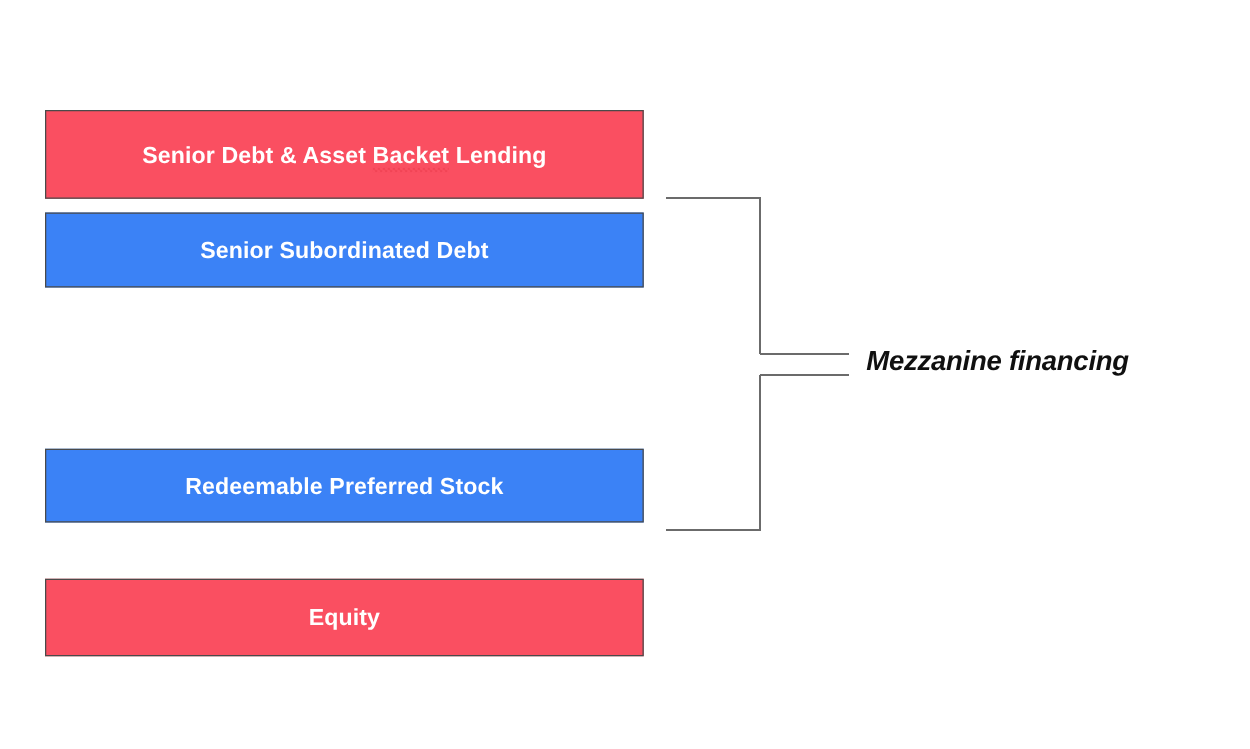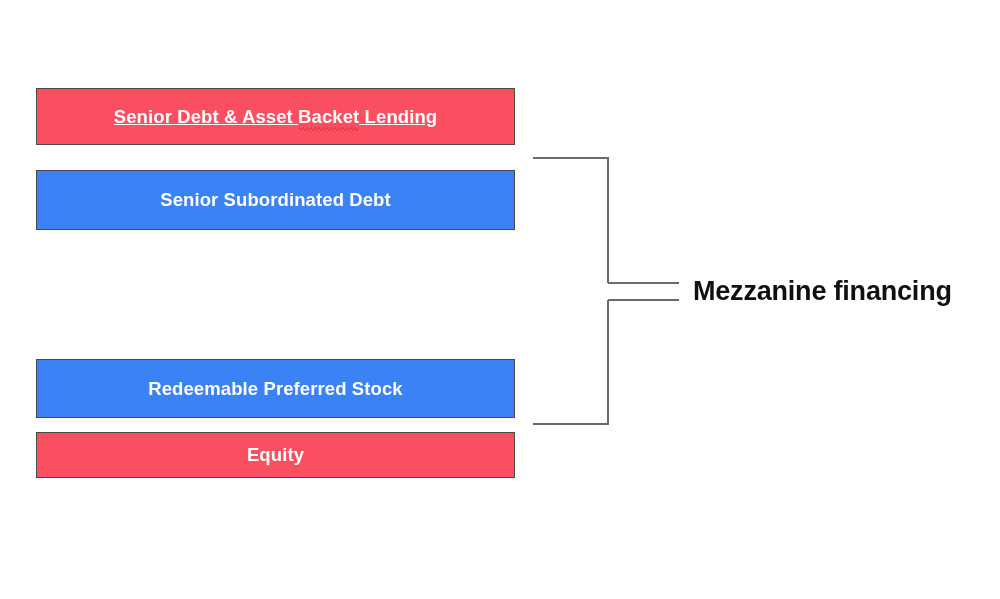--- a/index.html
+++ b/index.html
@@ -74,46 +74,47 @@
     top: 145px;
     width: 170px;
     height: 295px;
   }
 
   
   #mezz-label {
     position: absolute;
     left: 693px;
     top: 276px;
-    font-size: 27px;
+    font-size: 22px;
     font-weight: 700;
     color: #101010;
     white-space: nowrap;
     letter-spacing: -0.2px;
+    font-style: italic;
   }
 </style>
 </head>
 <body>
 
 <div id="canvas">
 
-  <div class="bar red" style="top:88px;height:57px;text-decoration:underline;">
+  <div class="bar red" style="top:88px;height:71px;">
     <span class="bar-label"><span>Senior Debt &amp; Asset </span><span class="spell">Backet</span><span> Lending</span></span>
   </div>
 
   <div class="bar blue" style="top:170px;height:60px;">
     <span class="bar-label">Senior Subordinated Debt</span>
   </div>
 
 
   <div class="bar blue" style="top:359px;height:59px;">
     <span class="bar-label">Redeemable Preferred Stock</span>
   </div>
 
-  <div class="bar red" style="top:432px;height:46px;">
+  <div class="bar red" style="top:463px;height:62px;">
     <span class="bar-label">Equity</span>
   </div>
 
   <svg id="bracket" viewBox="0 0 170 295">
     <g fill="none" stroke="#6b6b6b" stroke-width="1.6" shape-rendering="crispEdges">
 
       <path d="M 8 13 L 83 13 L 83 138"></path>
 
       <path d="M 83 138 L 154 138"></path>
 

